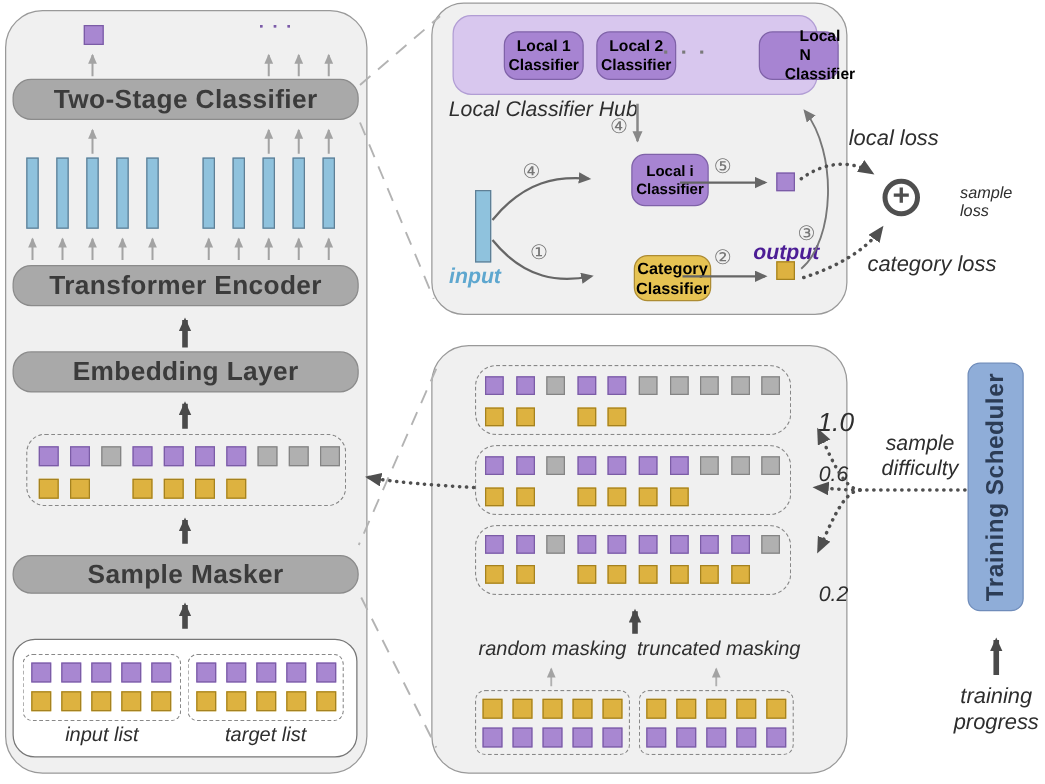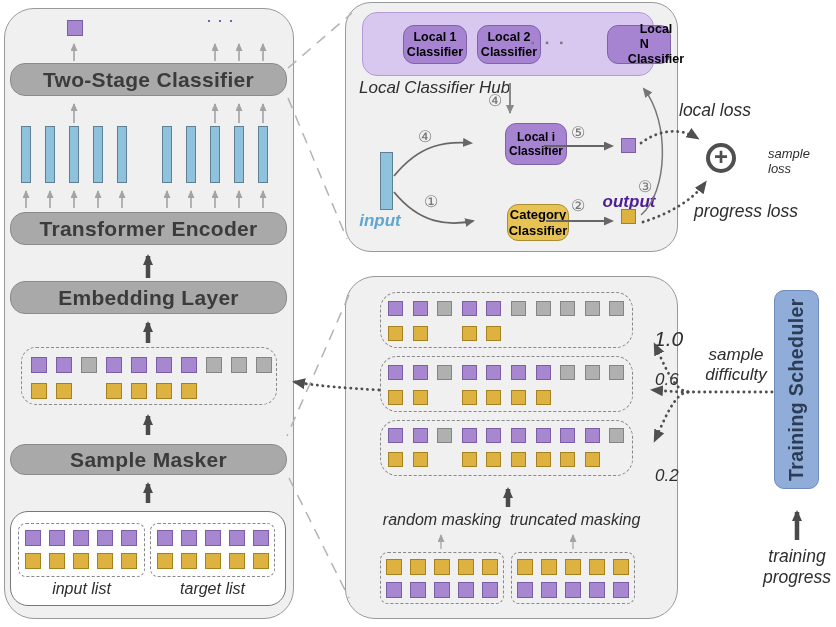--- a/index.html
+++ b/index.html
@@ -217,21 +217,21 @@
   <span class="stepnum" style="left:424px; top:192px;">①</span>
   <span class="stepnum" style="left:571px; top:123px;">⑤</span>
   <span class="stepnum" style="left:571px; top:196px;">②</span>
   <span class="stepnum" style="left:638px; top:177px;">③</span>
 
   <div class="plus-circle">
     <span>+</span>
   </div>
   <div class="lbl ital" style="left:679px; top:100px; font-size:17.5px;">local loss</div>
   <div class="lbl ital" style="left:768px; top:146px; font-size:13px;">sample loss</div>
-  <div class="lbl ital" style="left:694px; top:201px; font-size:17.5px;">progress loss</div>
+  <div class="lbl ital" style="left:694px; top:201px; font-size:17.5px;">category loss</div>
 
   <div class="panel" style="left:345px; top:276px; width:333px; height:343px;"></div>
 
   <div class="dashbox" style="left:380px; top:292px; width:253px; height:56px; border-radius:17px;"></div>
   <div class="sq-row row15" style="left:388px; top:301px;">
       <span class="sq sq-P"></span>
       <span class="sq sq-P"></span>
       <span class="sq sq-G"></span>
       <span class="sq sq-P"></span>
       <span class="sq sq-P"></span>

